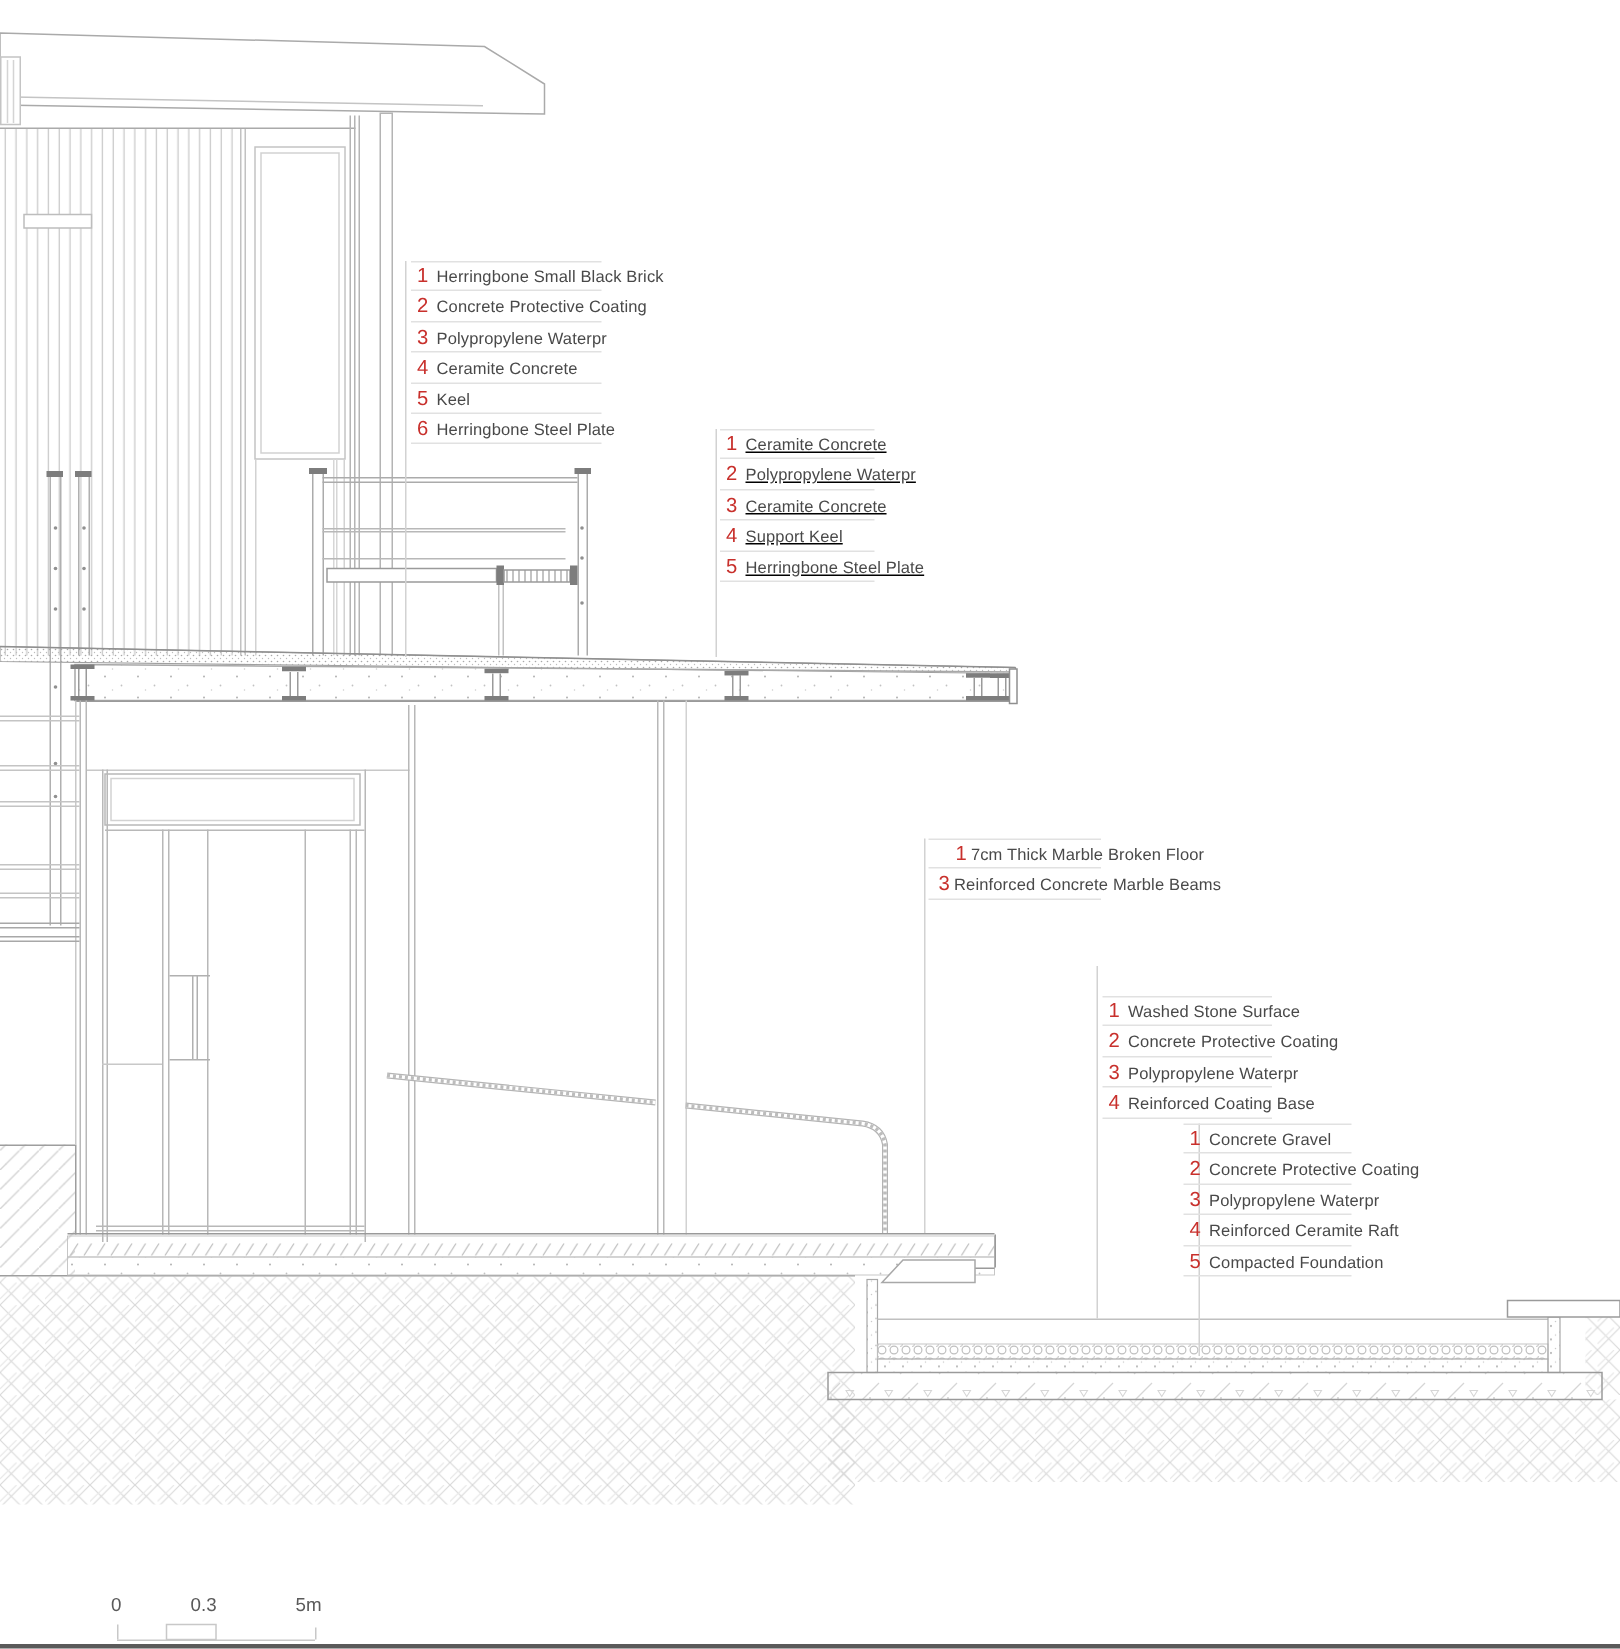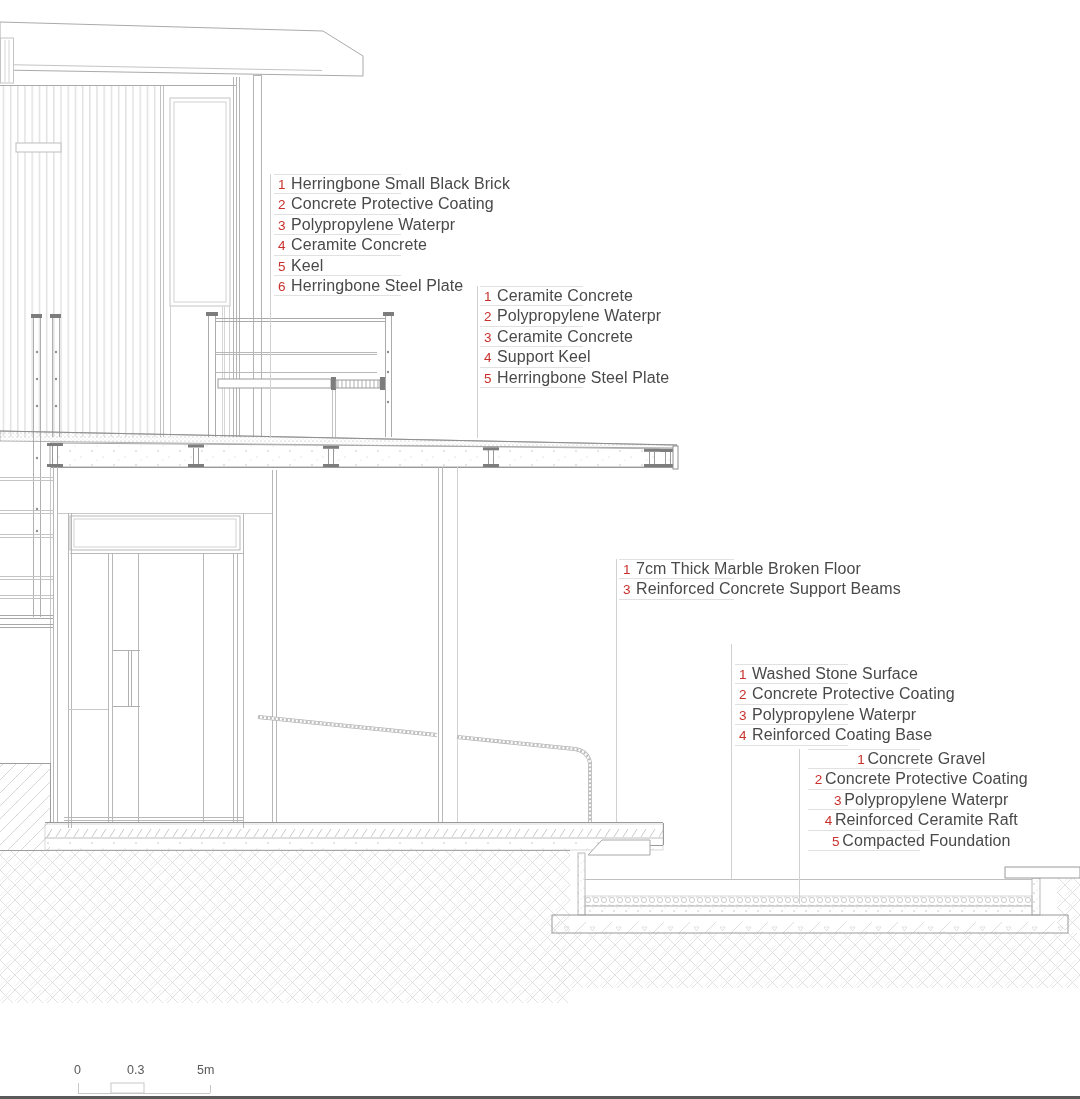--- a/index.html
+++ b/index.html
@@ -10,26 +10,26 @@
 
   
   .callout{position:absolute;}
   .crow{position:relative;height:20.4px;line-height:20.4px;white-space:nowrap;}
   .crow::after{content:'';position:absolute;left:0;bottom:0;width:var(--rw);
                border-bottom:1px solid #e1e1e1;}
   .callout::before{content:'';position:absolute;left:0;top:0;width:var(--rw);
                border-top:1px solid #e1e1e1;}
   .num{display:inline-block;width:13px;padding-left:4px;color:#c8302c;
        font-size:13.5px;}
-  .lab{color:#494949;font-size:16px;letter-spacing:.1px;}
+  .lab{color:#494949;font-size:11px;letter-spacing:.1px;}
   .c1{left:274px;top:174px;--rw:127px;}
-  .c2{left:480px;top:286px;--rw:103px;}
-  .c3{left:619px;top:559px;--rw:115px;}
+  .c2{left:480px;top:286px;text-decoration:underline;--rw:103px;}
+  .c3{left:619px;top:559px;text-align:center;--rw:115px;}
   .c4{left:735px;top:644px;margin-top:20px;--rw:113px;}
-  .c5{left:808px;top:749px;text-align:center;--rw:112px;}
+  .c5{left:789px;top:749px;--rw:112px;}
 
   
   .sb-label{position:absolute;font-size:12.5px;color:#5a5a5a;}
   .sb-zero{left:74px;top:1063px;}
   .sb-half{left:127px;top:1063px;}
   .sb-one{left:197px;top:1063px;}
 
   .bottom-edge{position:absolute;left:0;top:1096px;width:1080px;height:3px;
                background:#5a5a5a;}
 </style>
@@ -250,21 +250,21 @@
     </div>
   <div class="callout c2">
       <div class="crow"><span class="num">1</span><span class="lab">Ceramite Concrete</span></div>
       <div class="crow"><span class="num">2</span><span class="lab">Polypropylene Waterpr</span></div>
       <div class="crow"><span class="num">3</span><span class="lab">Ceramite Concrete</span></div>
       <div class="crow"><span class="num">4</span><span class="lab">Support Keel</span></div>
       <div class="crow"><span class="num">5</span><span class="lab">Herringbone Steel Plate</span></div>
     </div>
   <div class="callout c3">
       <div class="crow"><span class="num">1</span><span class="lab">7cm Thick Marble Broken Floor</span></div>
-      <div class="crow"><span class="num">3</span><span class="lab">Reinforced Concrete Support Beams</span></div>
+      <div class="crow"><span class="num">3</span><span class="lab">Reinforced Concrete Marble Beams</span></div>
     </div>
   <div class="callout c4">
       <div class="crow"><span class="num">1</span><span class="lab">Washed Stone Surface</span></div>
       <div class="crow"><span class="num">2</span><span class="lab">Concrete Protective Coating</span></div>
       <div class="crow"><span class="num">3</span><span class="lab">Polypropylene Waterpr</span></div>
       <div class="crow"><span class="num">4</span><span class="lab">Reinforced Coating Base</span></div>
     </div>
   <div class="callout c5">
       <div class="crow"><span class="num">1</span><span class="lab">Concrete Gravel</span></div>
       <div class="crow"><span class="num">2</span><span class="lab">Concrete Protective Coating</span></div>

